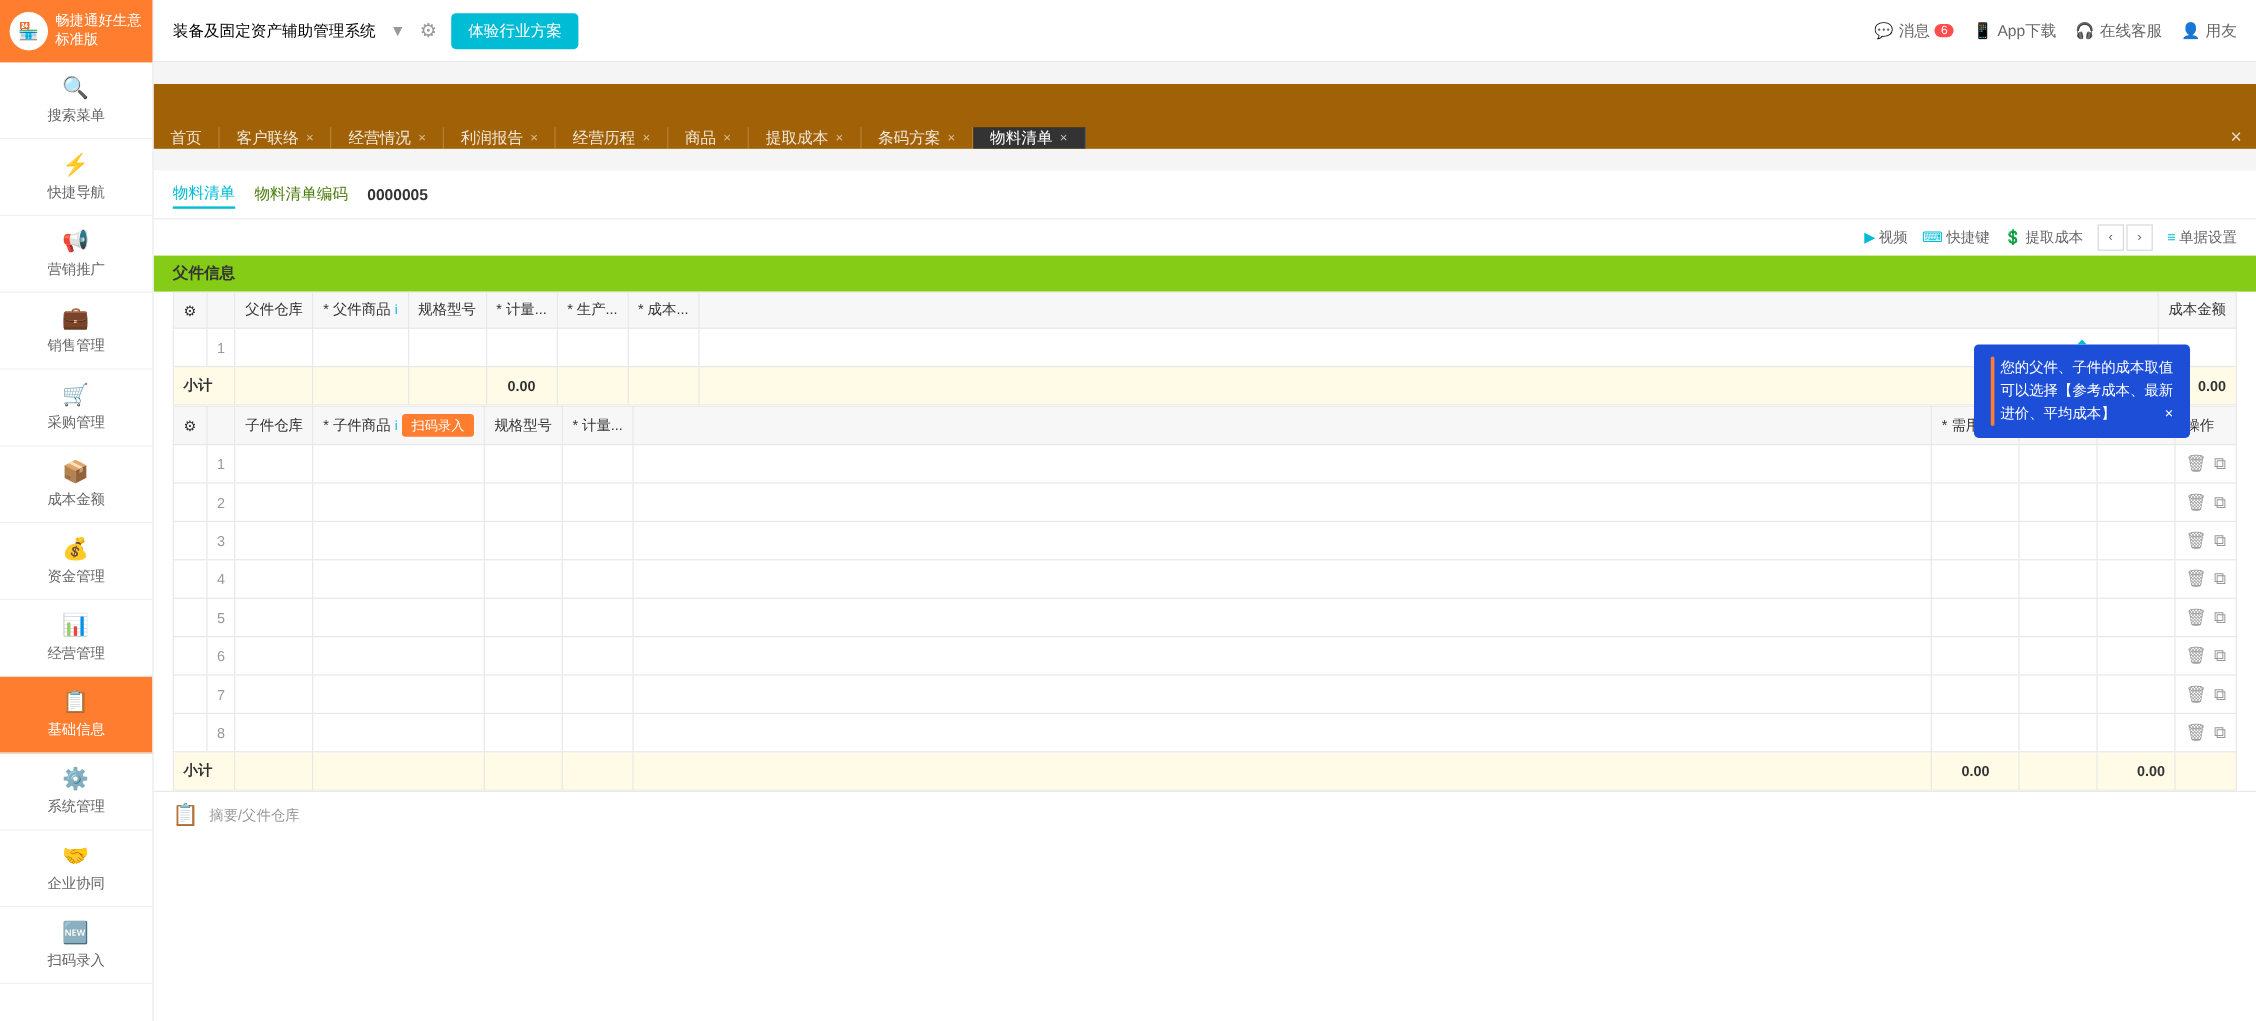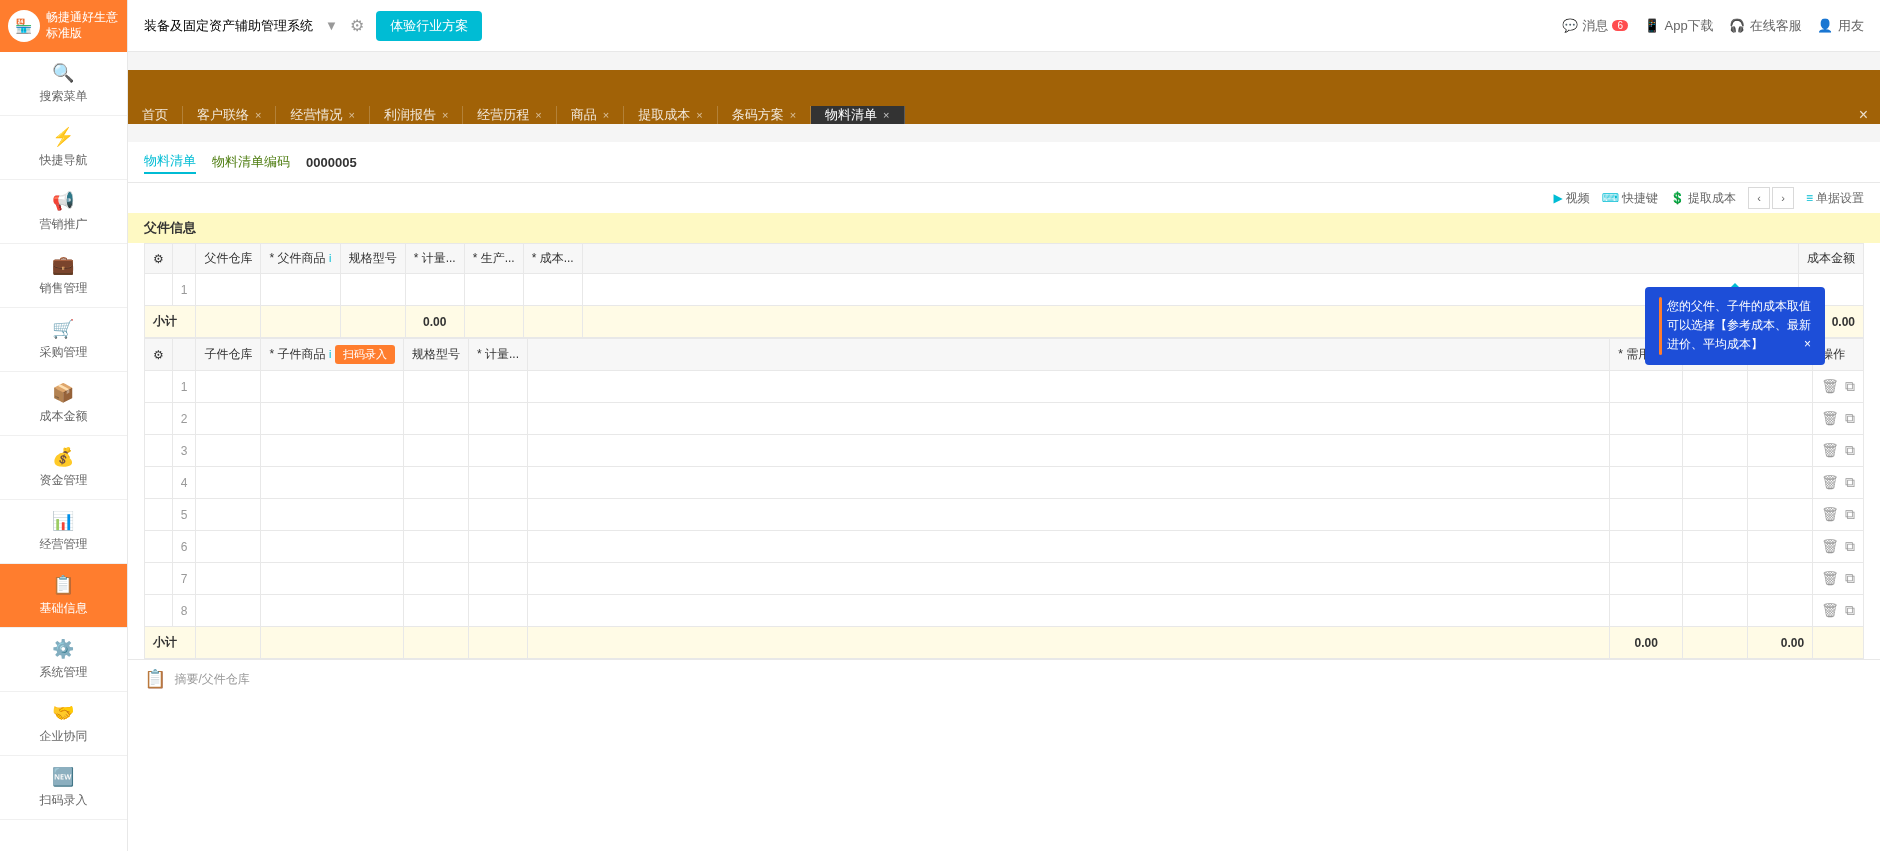--- a/index.html
+++ b/index.html
@@ -185,21 +185,21 @@
       cursor: pointer;
     }
     .toolbar-item-icon { color: #00bcd4; }
     
     
     .section-title {
       padding: 6px 16px;
       font-size: 13px;
       font-weight: bold;
       color: #333;
-      background: #fef9c3;
+      background: #84cc16;
     }
     
     
     .table-wrapper {
       padding: 0 16px;
       overflow-x: auto;
     }
     table {
       width: 100%;
       border-collapse: collapse;

